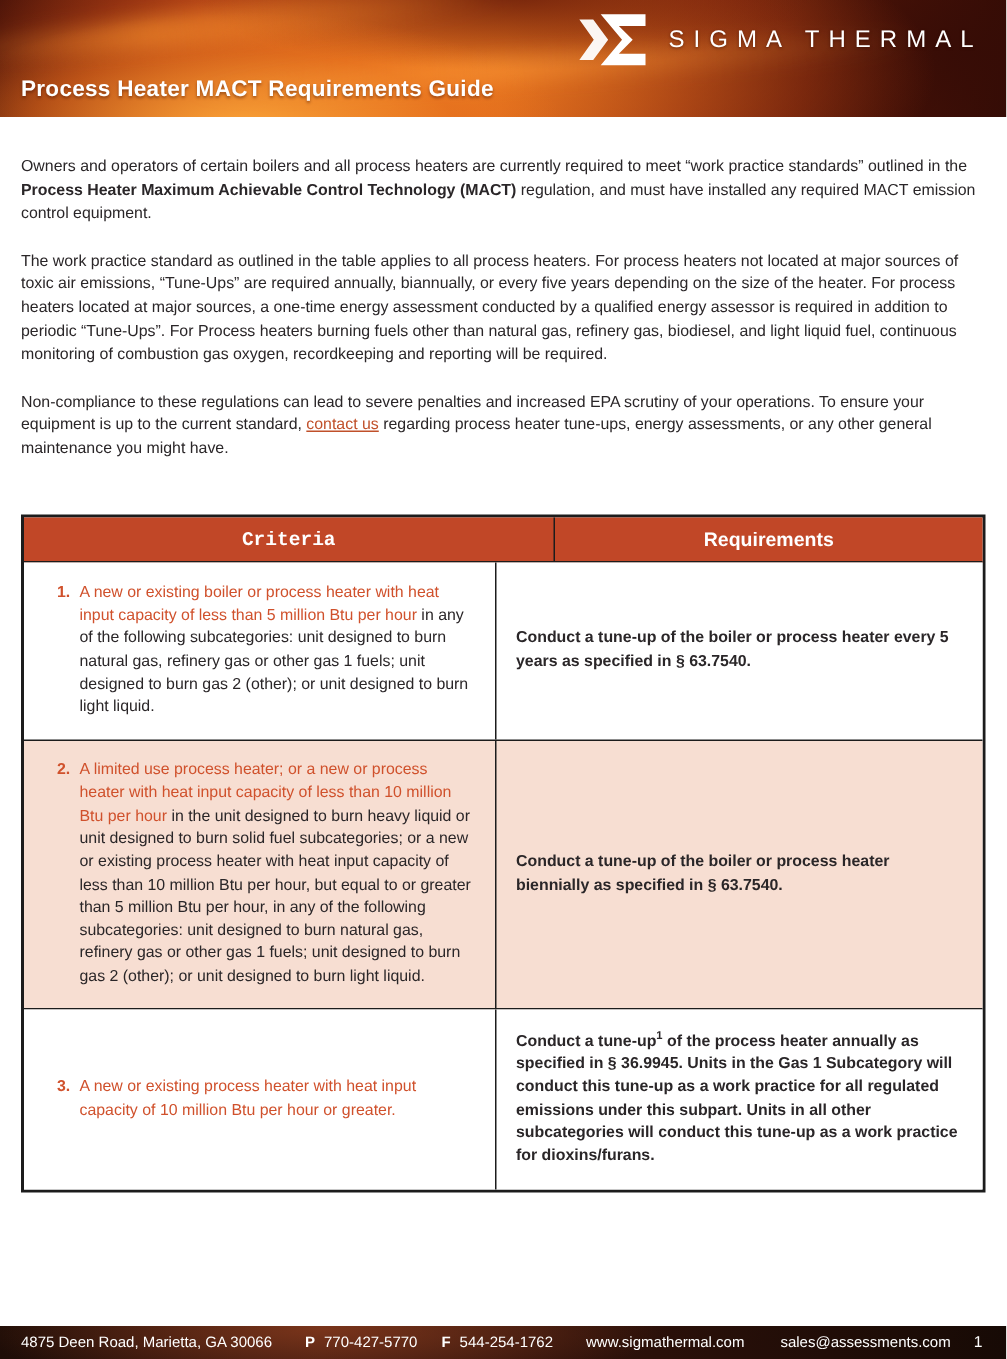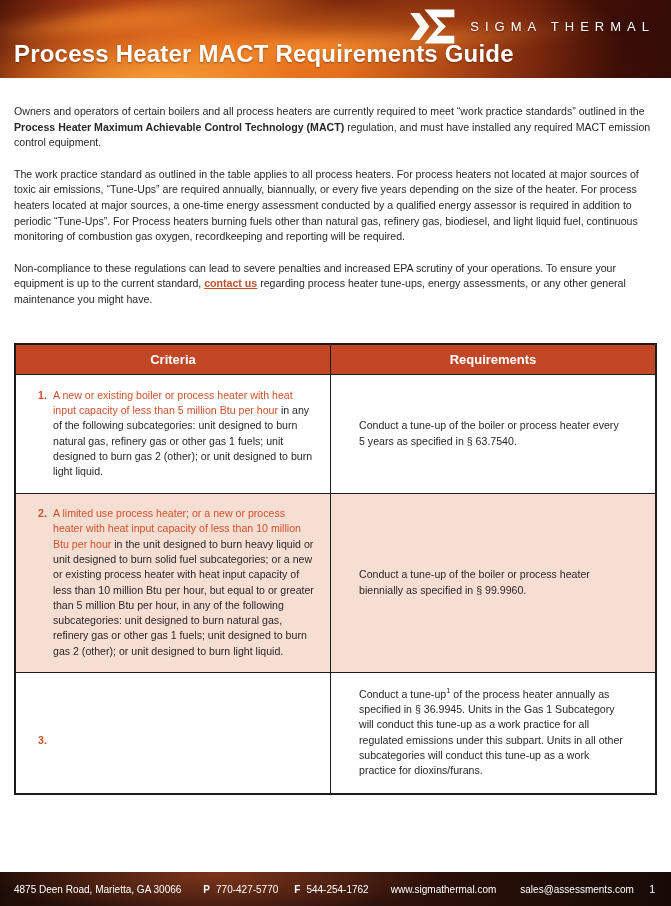--- a/index.html
+++ b/index.html
@@ -26,68 +26,68 @@
   }
   .flame-streak { position: absolute; border-radius: 50%; filter: blur(6px); }
   .streak-a { left: -50px; top: 4px; width: 430px; height: 22px;
     background: linear-gradient(90deg, rgba(0,0,0,0), rgba(250,145,45,0.55) 35%, rgba(0,0,0,0) 92%);
     transform: rotate(-6deg); }
   .streak-b { left: 120px; top: 34px; width: 520px; height: 18px;
     background: linear-gradient(90deg, rgba(0,0,0,0), rgba(255,160,60,0.4) 40%, rgba(0,0,0,0) 95%);
     transform: rotate(-4deg); }
   .banner-title {
     position: absolute; left: 14px; bottom: 10px;
-    color: #ffffff; font-size: 24px; font-weight: bold; letter-spacing: 0.2px;
+    color: #ffffff; font-size: 15px; font-weight: bold; letter-spacing: 0.2px;
     text-shadow: 0 1px 2px rgba(60,10,0,0.45);
   }
   .logo { position: absolute; top: 8px; right: 16px; display: flex; align-items: center; }
   .logo-mark { display: block; margin-right: 14px; }
   .brand-name {
-    color: #ffffff; font-size: 13px; letter-spacing: 6px; font-weight: 500;
+    color: #ffffff; font-size: 16px; letter-spacing: 6px; font-weight: 500;
     text-shadow: 0 1px 2px rgba(40,8,0,0.5);
   }
 
   
   .content { padding: 0 14px; }
   .para { margin: 0; font-size: 10.6px; line-height: 15.6px; color: #2a2628; }
   .para-1 { margin-top: 26px; }
   .para + .para { margin-top: 16px; }
   .bold-inline { font-weight: bold; }
-  .contact-link { color: #c0502a; font-weight: bold; text-decoration: underline; cursor: pointer; margin-top: 32px; }
+  .contact-link { color: #c0502a; font-weight: normal; text-decoration: underline; cursor: pointer; margin-top: 32px; }
 
   
   .mact-table { margin-top: 35px; border: 2px solid #1c1c1c; background: #fff; }
   .t-head { display: flex; height: 30px; background: #c14727; border-bottom: 1px solid #1c1c1c; }
   .t-head .hcell {
     display: flex; align-items: center; justify-content: center;
     color: #ffffff; font-weight: bold; font-size: 13px;
   }
-  .hcell-crit { width: 315px; border-right: 1px solid #1c1c1c; }
+  .hcell-crit { width: 354px; border-right: 1px solid #1c1c1c; font-family: Liberation Mono, monospace; }
   .hcell-req { flex: 1; }
 
   .t-row { display: flex; border-bottom: 1px solid #1c1c1c; background: #ffffff; }
   .t-row:last-child { border-bottom: none; }
   .t-row.row-alt { background: #f7ded2; }
   .row-0 { height: 119px; }
   .row-1 { height: 179px; }
   .row-2 { height: 120px; }
 
   .cell { display: flex; align-items: center; font-size: 10.6px; line-height: 15.3px; }
   .cell-crit { width: 315px; border-right: 1px solid #1c1c1c; }
   .cell-req { flex: 1; color: #2a2628; }
   .crit-inner { position: relative; margin: 8px 14px 8px 37px; }
   .crit-num { position: absolute; left: -15px; top: 0; font-weight: bold; color: #d0512c; }
   .crit-highlight { color: #d0512c; }
   .crit-rest { color: #2a2628; }
-  .req-inner { margin: 8px 28px; }
+  .req-inner { margin: 8px 13px; font-weight: bold; }
   .req-inner sup { font-size: 7.5px; line-height: 0; }
 
   
   .footer {
-    position: absolute; left: 0; bottom: 0; width: 671px; height: 34px;
+    position: absolute; left: 0; bottom: 0; width: 671px; height: 22px;
     display: flex; align-items: center;
     padding: 0 16px 0 14px;
     color: #ffffff; font-size: 10px;
     background:
       radial-gradient(ellipse 320px 55px at 32% 10%, rgba(142,62,30,0.75), rgba(0,0,0,0) 72%),
       linear-gradient(90deg, #1e0d07 0%, #3c1810 32%, #2a1009 65%, #170a05 100%);
     margin-top: 12px;
   }
   .footer .flabel { font-weight: bold; }
   .f-phone-label { margin-left: 22px; }
@@ -141,28 +141,28 @@
         </div>
       </div>
 
       <div class="t-row row-1 row-alt">
         <div class="cell cell-crit">
           <div class="crit-inner">
             <span class="crit-num">2.</span><span class="crit-highlight">A limited use process heater; or a new or process heater with heat input capacity of less than 10 million Btu per hour</span><span class="crit-rest"> in the unit designed to burn heavy liquid or unit designed to burn solid fuel subcategories; or a new or existing process heater with heat input capacity of less than 10 million Btu per hour, but equal to or greater than 5 million Btu per hour, in any of the following subcategories: unit designed to burn natural gas, refinery gas or other gas 1 fuels; unit designed to burn gas 2 (other); or unit designed to burn light liquid.</span>
           </div>
         </div>
         <div class="cell cell-req">
-          <div class="req-inner"><span>Conduct a tune-up of the boiler or process heater biennially as specified in § 99.9960.</span><sup></sup><span></span></div>
+          <div class="req-inner"><span>Conduct a tune-up of the boiler or process heater biennially as specified in § 63.7540.</span><sup></sup><span></span></div>
         </div>
       </div>
 
       <div class="t-row row-2">
         <div class="cell cell-crit">
           <div class="crit-inner">
-            <span class="crit-num">3.</span><span class="crit-rest"></span>
+            <span class="crit-num">3.</span><span class="crit-highlight">A new or existing process heater with heat input capacity of 10 million Btu per hour or greater.</span><span class="crit-rest"></span>
           </div>
         </div>
         <div class="cell cell-req">
           <div class="req-inner"><span>Conduct a tune-up</span><sup>1</sup><span> of the process heater annually as specified in § 36.9945. Units in the Gas 1 Subcategory will conduct this tune-up as a work practice for all regulated emissions under this subpart. Units in all other subcategories will conduct this tune-up as a work practice for dioxins/furans.</span></div>
         </div>
       </div>
     </div>
   </div>
 
   <div class="footer">

